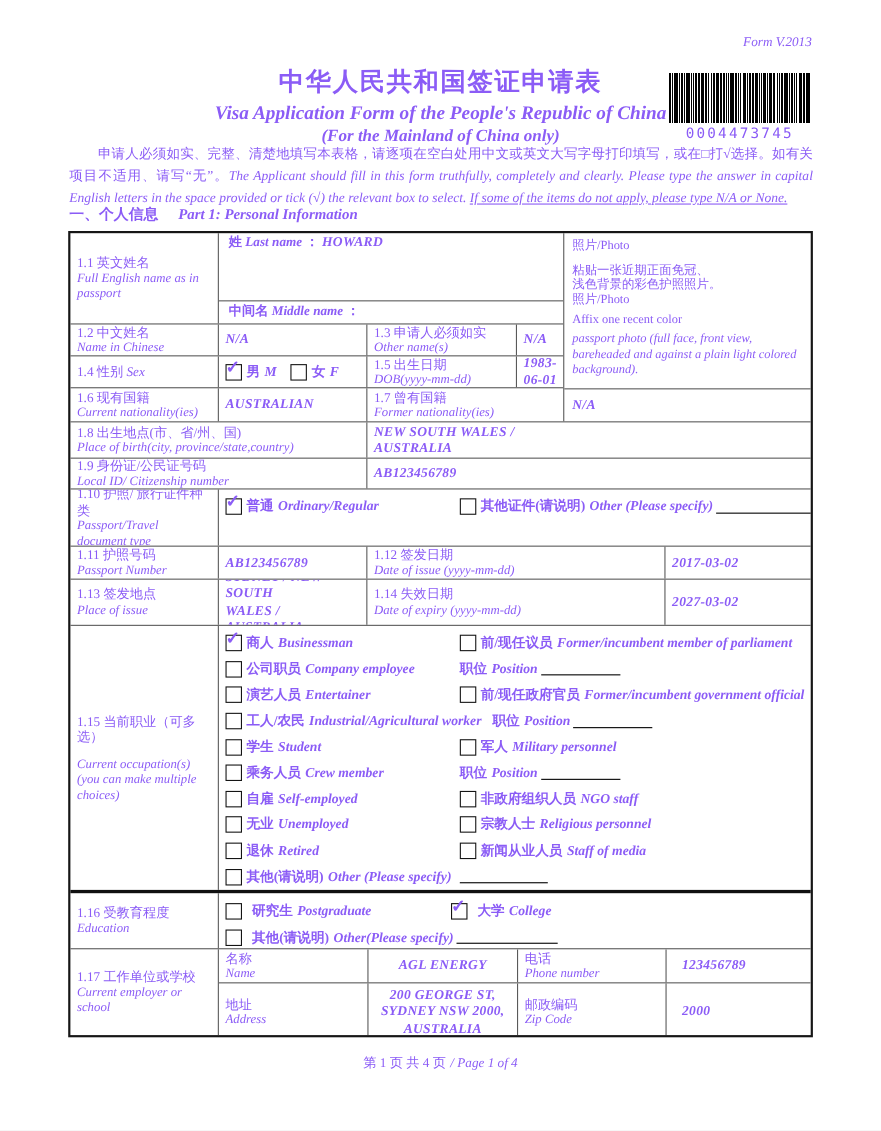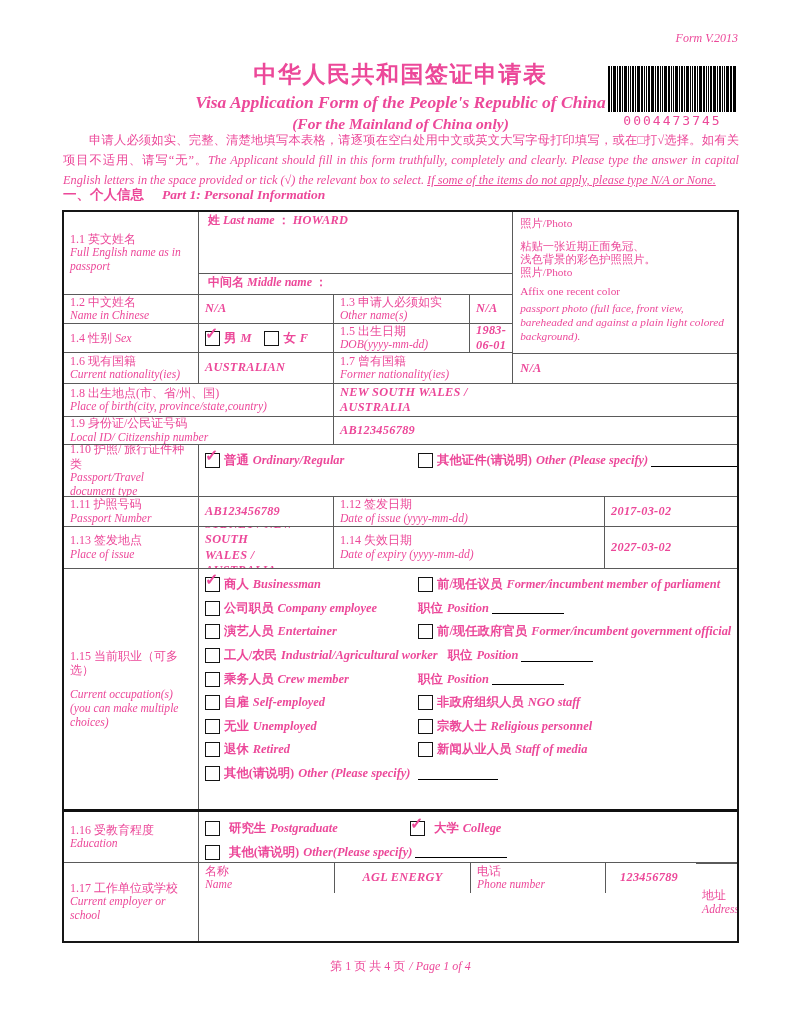--- a/index.html
+++ b/index.html
@@ -1,17 +1,17 @@
 <!DOCTYPE html>
 <html><head>
 <meta charset="utf-8">
 <style>
   html,body{margin:0;padding:0;background:#e8e8e8;}
   .page{position:relative;width:801px;height:1028px;background:#ffffff;margin:0 auto;
-        font-family:"Liberation Serif","DejaVu Serif",serif;color:#ec4899;overflow:hidden;}
+        font-family:"Liberation Serif","DejaVu Serif",serif;color:#8b5cf6;overflow:hidden;}
   .it{font-style:italic;}
   .b{font-weight:bold;}
   
   .form-version{position:absolute;top:31px;right:63px;font-size:12px;font-style:italic;}
   .titles{position:absolute;top:61px;left:0;width:100%;text-align:center;line-height:1.2;}
   .title-cn{font-size:23px;font-weight:bold;letter-spacing:1.5px;}
   .title-en{font-size:17.5px;font-weight:bold;font-style:italic;margin-top:3px;}
   .title-sub{font-size:15.5px;font-weight:bold;font-style:italic;margin-top:2px;}
   .barcode-wrap{position:absolute;top:66px;left:608px;width:129px;text-align:center;background:#fff;}
   .barcode-num{font-family:"DejaVu Sans Mono",monospace;font-size:13px;letter-spacing:2px;margin-top:-3px;}
@@ -63,21 +63,21 @@
   .pos .en{font-style:italic;margin-left:4px;}
   
   .doc-lines .line{height:25px;}
   .occ-lines{padding:4px 6px 0 6px;}
   .occ-lines .line{height:23.6px;}
   .edu-lines{padding:4px 6px 0 6px;}
   .edu-lines .line{height:24px;}
   .edu-lines .cb{margin-right:9px;}
   .edu-lft{min-width:205px;display:flex;align-items:center;}
   
-  .emp-grid{flex:1 1 auto;display:flex;flex-direction:row;padding:0;gap:12px;}
+  .emp-grid{flex:1 1 auto;display:flex;flex-direction:column;padding:0;}
   .emp-row{display:flex;flex:0 0 auto;}
   .emp-row + .emp-row{border-top:1.4px solid #5a5a5a;}
   .emp-row .td{padding:3px 6px;}
   .ecl{flex:0 0 135px;border-left:none !important;}
   .ecv{flex:0 0 136px;}
   .ecl2{flex:0 0 135px;}
   .ecv2{flex:1 1 auto;}
   .cen{display:flex;flex-direction:column;justify-content:center;align-items:center;text-align:center;}
   .pad14{padding-left:14px !important;}
   .footer{position:absolute;top:958px;left:0;width:100%;text-align:center;font-size:12px;}
@@ -393,20 +393,34 @@
               <span>职位</span>
               <span class="en">Position</span>
               <span class="blank" style="width:72px"></span>
             </span>
         </div>
         <div class="line">
           <span class="lft">
             <span class="cb">
                 <span class="mk"></span>
               </span>
+            <span class="opt"><span>学生</span><span class="en">Student</span></span>
+          </span>
+          <span class="rgt">
+            <span class="cb">
+                <span class="mk"></span>
+              </span>
+            <span class="opt"><span>军人</span><span class="en">Military personnel</span></span>
+          </span>
+        </div>
+        <div class="line">
+          <span class="lft">
+            <span class="cb">
+                <span class="mk"></span>
+              </span>
             <span class="opt"><span>乘务人员</span><span class="en">Crew member</span></span>
           </span>
           <span class="pos">
               <span>职位</span>
               <span class="en">Position</span>
               <span class="blank" style="width:72px"></span>
             </span>
         </div>
         <div class="line">
           <span class="lft">

